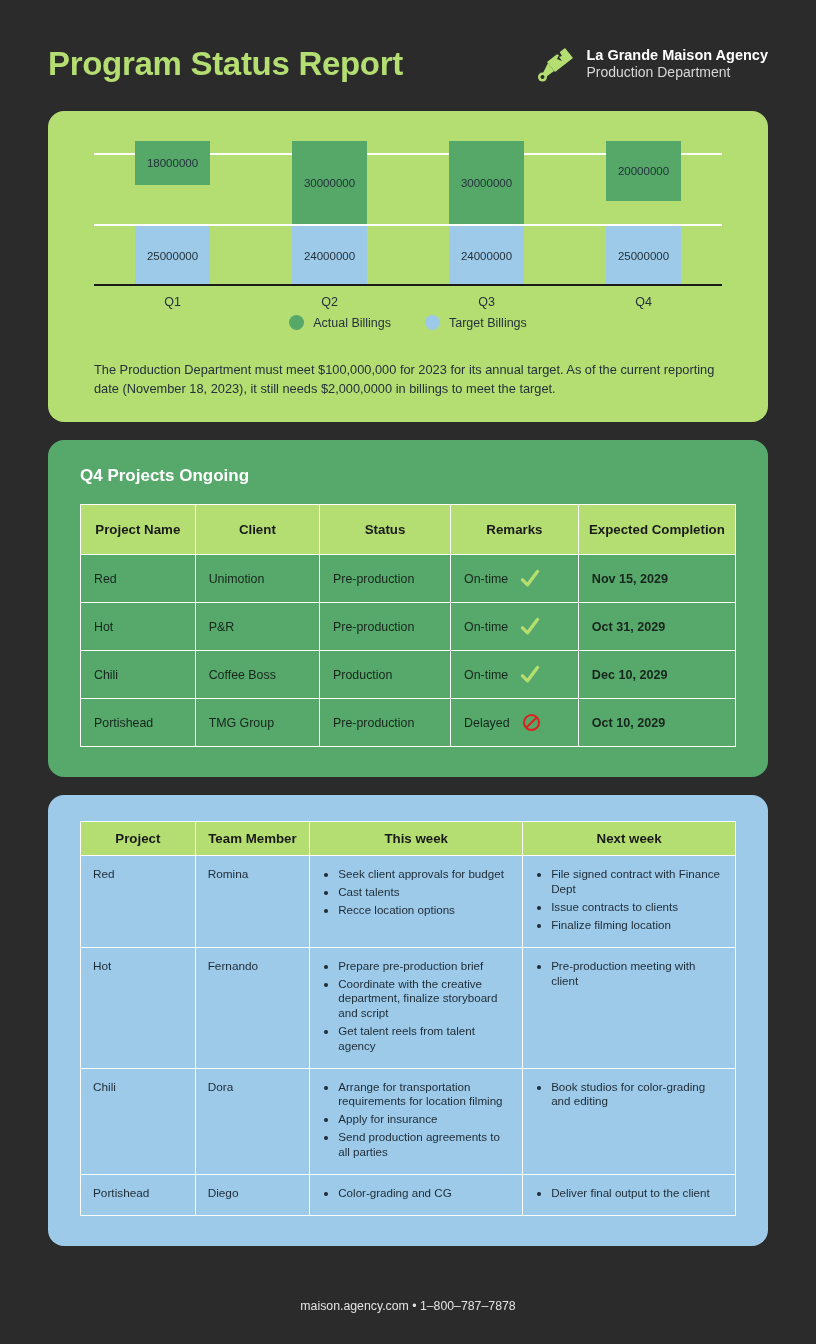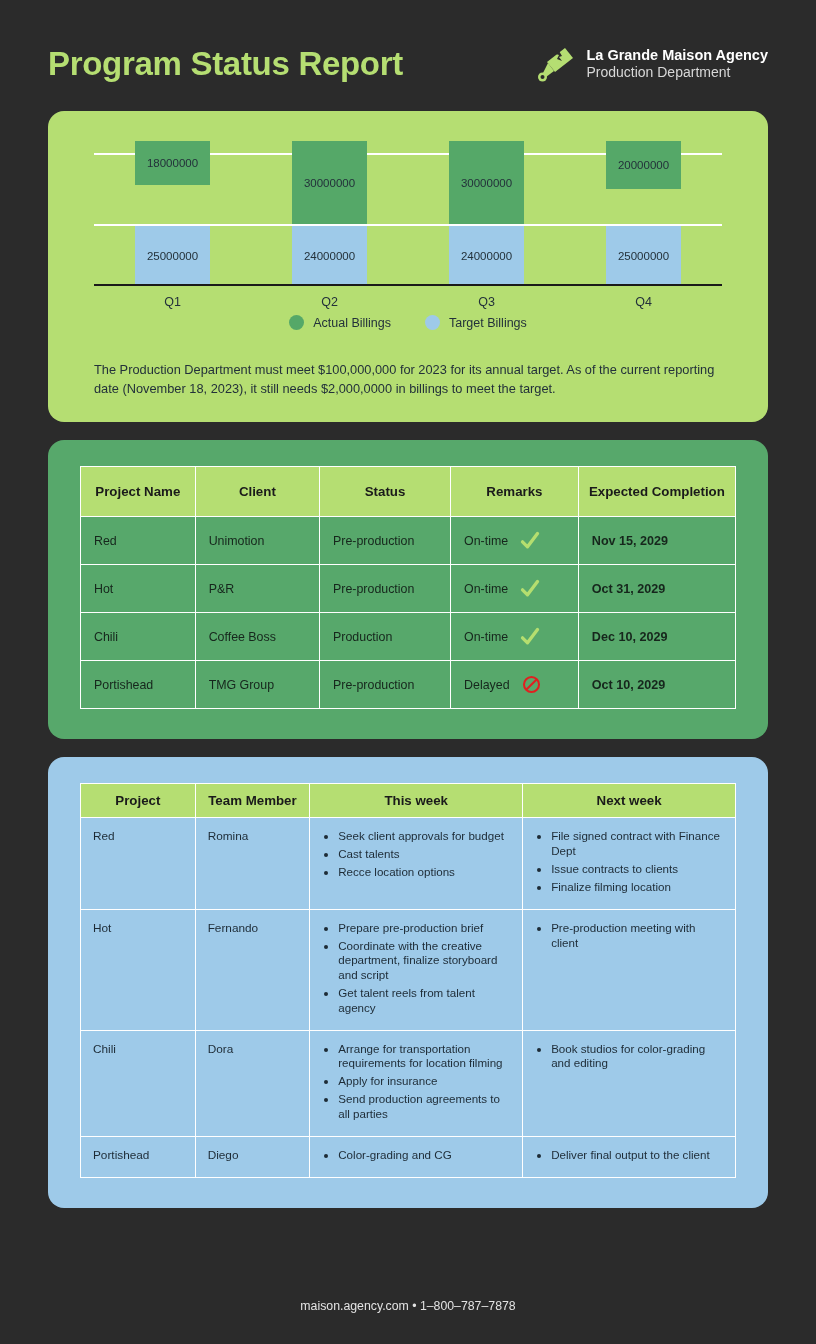--- a/index.html
+++ b/index.html
@@ -135,21 +135,21 @@
           <div class="bar-seg seg-actual" style="height:83px">30000000</div>
           <div class="bar-seg seg-target" style="height:60px">24000000</div>
         </div>
 
         <div class="bar-group">
           <div class="bar-seg seg-actual" style="height:83px">30000000</div>
           <div class="bar-seg seg-target" style="height:60px">24000000</div>
         </div>
 
         <div class="bar-group">
-          <div class="bar-seg seg-actual" style="height:48px">20000000</div>
+          <div class="bar-seg seg-actual" style="height:60px">20000000</div>
           <div class="bar-seg seg-target" style="height:60px">25000000</div>
         </div>
 
       </div>
       <div class="axis-line"></div>
     </div>
 
     <div class="x-labels">
       <div class="x-label">Q1</div>
       <div class="x-label">Q2</div>
@@ -165,20 +165,21 @@
       <div class="legend-item">
         <span class="legend-dot" style="background:#9ecae9"></span>
         <span class="legend-label">Target Billings</span>
       </div>
     </div>
 
     <div class="chart-note">The Production Department must meet $100,000,000 for 2023 for its annual target. As of the current reporting date (November 18, 2023), it still needs $2,000,0000 in billings to meet the target.</div>
   </div>
 
   <div class="panel panel-projects">
+    <div class="section-title">Q4 Projects Ongoing</div>
     <table class="tbl-projects">
       <colgroup>
         <col style="width:17.5%">
           <col style="width:19%">
           <col style="width:20%">
           <col style="width:19.5%">
           <col style="width:24%">
       </colgroup>
       <thead>
         <tr>

